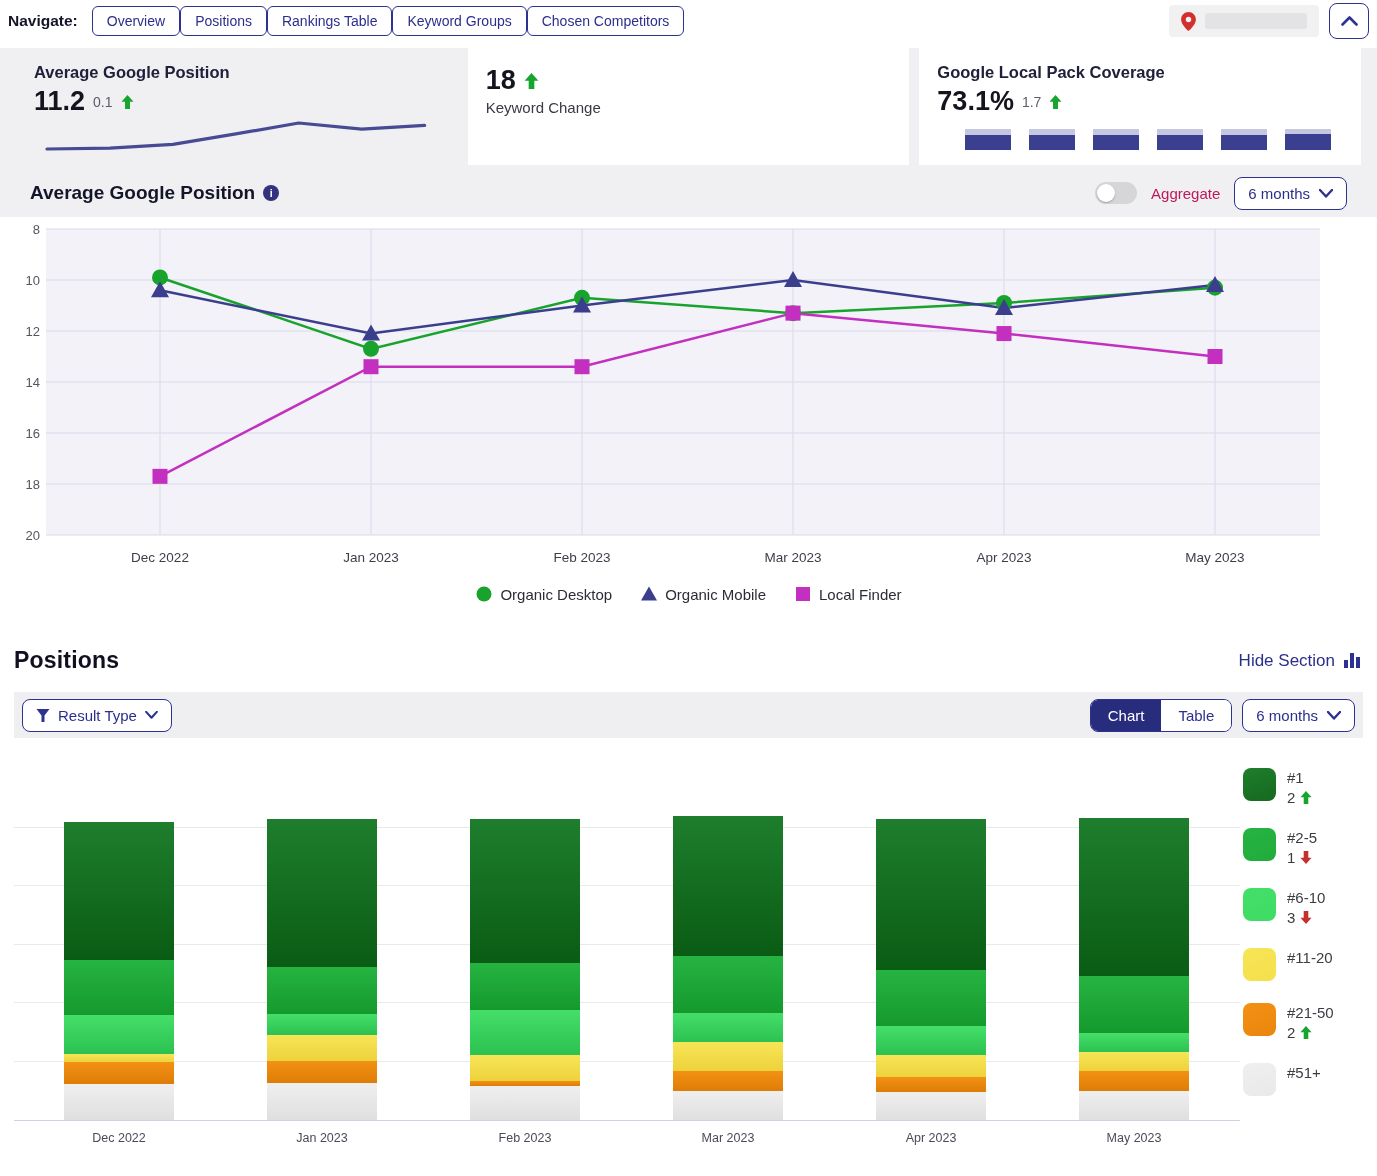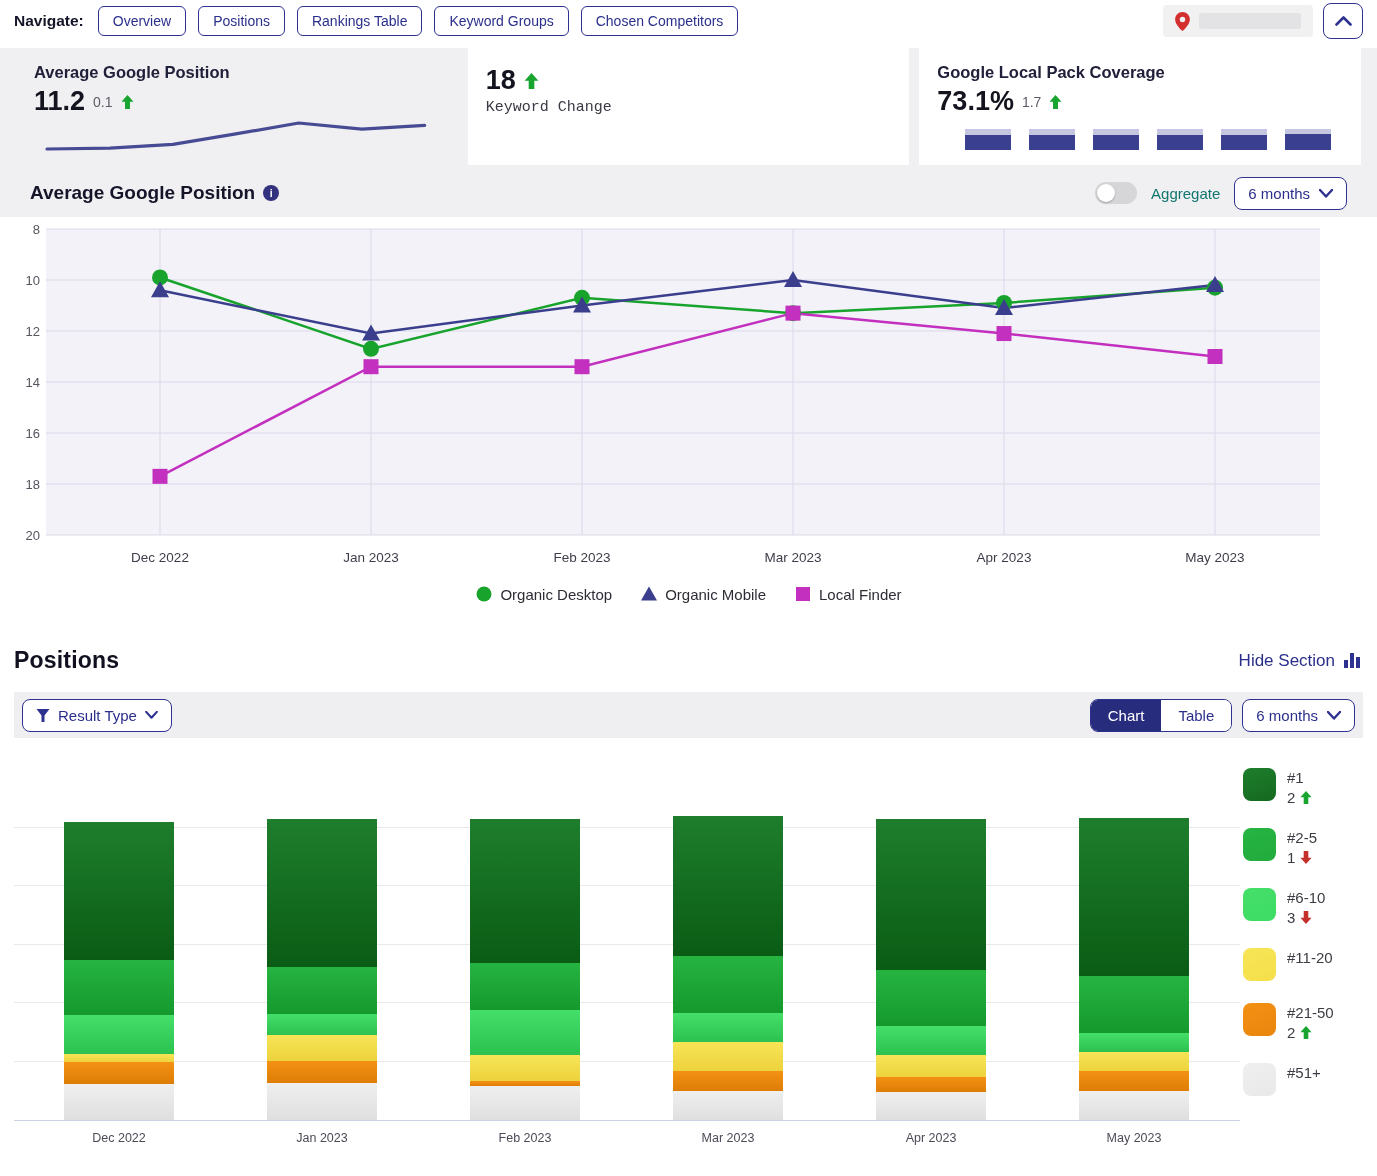--- a/index.html
+++ b/index.html
@@ -1,22 +1,22 @@
 <!DOCTYPE html>
 <html><head>
 <meta charset="utf-8">
 <style>
   * { box-sizing: border-box; margin: 0; padding: 0; }
   html,body { width:1377px; height:1176px; overflow:hidden; background:#fff;
     font-family:"Liberation Sans", sans-serif; color:#1c1c2e; }
 
   
-  .topnav { height:42px; display:flex; align-items:center; padding:0 14px; gap:12px; background:#fff; }
+  .topnav { height:42px; display:flex; align-items:center; padding:0 8px; gap:12px; background:#fff; }
   .nav-label { font-size:15.5px; font-weight:700; color:#15152a; margin-right:2px; }
-  .nav-buttons { display:flex; gap:12px; }
+  .nav-buttons { display:flex; }
   .nav-btn { border:1.5px solid #2D3190; color:#2B2F8C; background:#fff; border-radius:6px;
     padding:6px 14px; font-size:14px; font-family:inherit; cursor:pointer; }
   .nav-right { margin-left:auto; display:flex; align-items:center; gap:10px; }
   .location-chip { display:flex; align-items:center; gap:9px; background:#f1f1f2; border-radius:4px;
     height:32px; padding:0 12px; cursor:pointer; }
   .redacted { width:102px; height:16px; background:#e3e3e5; border-radius:3px; }
   .collapse-btn { width:40px; height:36px; background:#fff; border:1.5px solid #2D3190; border-radius:8px;
     display:flex; align-items:center; justify-content:center; cursor:pointer; }
 
   
@@ -24,35 +24,35 @@
   .stats-row { display:flex; gap:10px; height:117px; }
   .stat-card { flex:1; padding:15px 18px 10px; position:relative; }
   .stat-card.white { background:#fff; }
   .stat-title { font-size:16.5px; font-weight:700; color:#20203a; margin-bottom:4px; }
   .value-row { display:flex; align-items:center; gap:8px; }
   .stat-value { font-size:27px; font-weight:700; color:#14141f; }
   .stat-delta { font-size:14px; color:#5c5c66; }
   .spark-wrap { position:absolute; left:26px; right:28px; bottom:8px; }
   .two-cols { display:flex; margin-top:2px; }
   .col-a { width:295px; }
-  .col-label { font-size:15px; color:#3a3a45; margin-top:3px;font-family:Liberation Mono, monospace; }
+  .col-label { font-size:15px; color:#3a3a45; margin-top:3px; }
   .lp-bars { display:flex; gap:18px; margin:12px 0 0 28px; }
   .lp-bar { width:46px; height:21px; background:#c5c7e1; position:relative; }
   .lp-fill { position:absolute; left:0; right:0; bottom:0; background:#3b3f90; }
 
   .line-header { height:52px; display:flex; align-items:center; justify-content:space-between; padding:4px 14px 0; }
   .lh-left { display:flex; align-items:center; gap:8px; }
   .line-title { font-size:19px; font-weight:800; color:#15152a; }
   .info-dot { width:16px; height:16px; border-radius:50%; background:#32327e; color:#fff; font-size:10.5px;
     font-weight:700; display:flex; align-items:center; justify-content:center; cursor:pointer; }
   .lh-right { display:flex; align-items:center; gap:14px; }
   .toggle { width:42px; height:22px; border-radius:11px; background:#d6d6d8; position:relative; cursor:pointer; }
   .toggle-knob { position:absolute; left:2px; top:2px; width:18px; height:18px; border-radius:50%; background:#fff;
     box-shadow:0 1px 2px rgba(0,0,0,.25); }
-  .toggle-label { font-size:15px; color:#0f766e; }
+  .toggle-label { font-size:15px; color:#be185d; }
   .dropdown-btn { display:inline-flex; align-items:center; gap:9px; background:#fff; border:1.5px solid #2D3190;
     color:#2B2F8C; border-radius:8px; padding:7px 13px; font-size:15px; font-family:inherit; cursor:pointer; }
 
   
   .chart-body { background:#fff; padding:8px 14px 0; }
   .line-legend { display:flex; justify-content:center; gap:28px; padding:12px 0 14px;text-align:center; }
   .ll-item { display:flex; align-items:center; gap:7px; font-size:15px; color:#2d2d36; cursor:pointer; }
 
   
   .positions-header { display:flex; justify-content:space-between; align-items:center; padding:30px 16px 16px 14px; }

